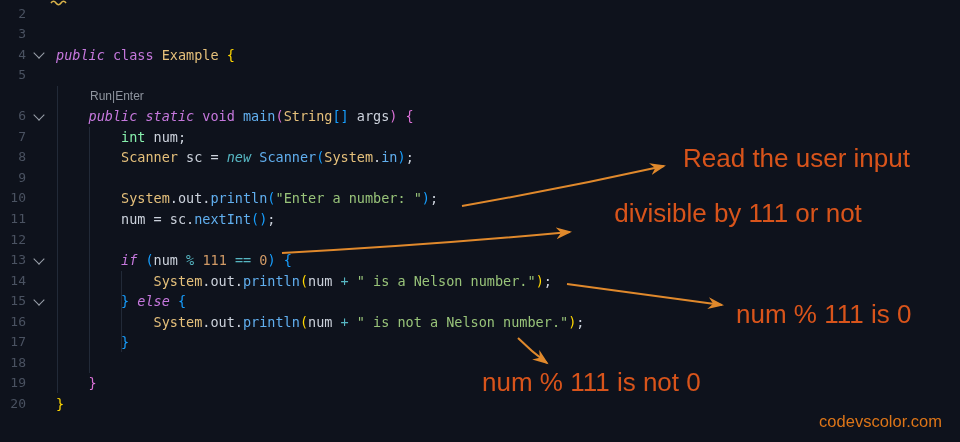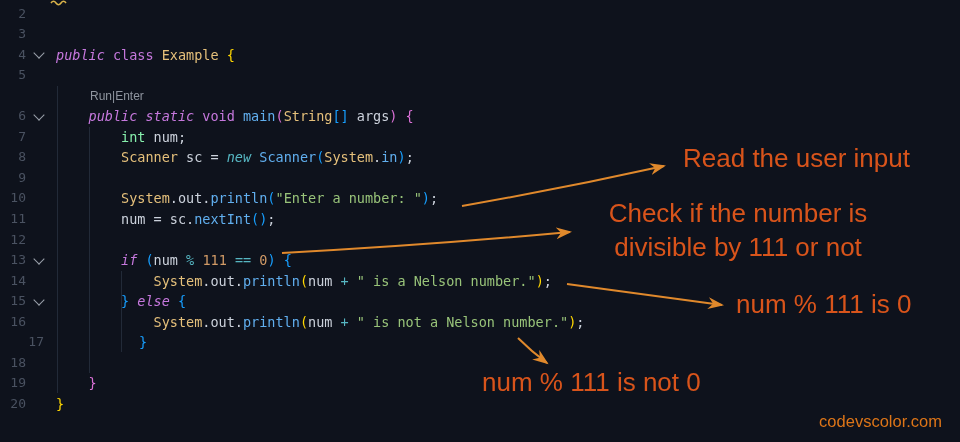--- a/index.html
+++ b/index.html
@@ -119,21 +119,21 @@
           <span class="chev"></span>
         </span>
         <span class="codetext"><span style="color: rgb(204, 210, 220);">        </span><span style="color: rgb(23, 159, 255);">}</span><span style="color: rgb(204, 210, 220);"> </span><span style="color: rgb(198, 120, 221); font-style: italic;">else</span><span style="color: rgb(204, 210, 220);"> </span><span style="color: rgb(23, 159, 255);">{</span></span>
       </div>
       <div class="row">
         <span class="ln" style="color: rgb(74, 82, 97);">16</span>
         <span class="foldcell"></span>
         <span class="codetext"><span style="color: rgb(204, 210, 220);">            </span><span style="color: rgb(229, 192, 123);">System</span><span style="color: rgb(204, 210, 220);">.out.</span><span style="color: rgb(97, 175, 239);">println</span><span style="color: rgb(255, 215, 0);">(</span><span style="color: rgb(204, 210, 220);">num </span><span style="color: rgb(86, 182, 194);">+</span><span style="color: rgb(204, 210, 220);"> </span><span style="color: rgb(152, 195, 121);">" is not a Nelson number."</span><span style="color: rgb(255, 215, 0);">)</span><span style="color: rgb(204, 210, 220);">;</span></span>
       </div>
       <div class="row">
-        <span class="ln" style="color: rgb(74, 82, 97); padding-left: 18px;">17</span>
+        <span class="ln" style="color: rgb(74, 82, 97);">17</span>
         <span class="foldcell"></span>
         <span class="codetext"><span style="color: rgb(204, 210, 220);">        </span><span style="color: rgb(23, 159, 255);">}</span></span>
       </div>
       <div class="row">
         <span class="ln" style="color: rgb(74, 82, 97);">18</span>
         <span class="foldcell"></span>
         <span class="codetext"></span>
       </div>
       <div class="row">
         <span class="ln" style="color: rgb(74, 82, 97);">19</span>
@@ -163,24 +163,23 @@
       <path d="M282,253 Q430,245 570,232" class="arrow" stroke="#e0892c" marker-end="url(#ah)"></path>
       <path d="M567,284 Q650,295 722,305" class="arrow" stroke="#e0892c" marker-end="url(#ah)"></path>
       <path d="M518,338 Q532,352 547,363" class="arrow" stroke="#e0892c" marker-end="url(#ah)"></path>
     </svg>
 
   <div id="annotations">
       <div class="note" style="left: 683px; top: 141px; color: rgb(216, 84, 27); font-size: 26px;">
         <div>Read the user input</div>
       </div>
       <div class="note" style="left: 592px; top: 196px; color: rgb(216, 84, 27); font-size: 26px; width: 292px; text-align: center;">
-        <div>Check if the number is</div>
         <div>divisible by 111 or not</div>
       </div>
-      <div class="note" style="left: 736px; top: 287px; color: rgb(216, 84, 27); font-size: 26px;">
+      <div class="note" style="left: 736px; top: 297px; color: rgb(216, 84, 27); font-size: 26px;">
         <div>num % 111 is 0</div>
       </div>
       <div class="note" style="left: 482px; top: 365px; color: rgb(216, 84, 27); font-size: 26px;">
         <div>num % 111 is not 0</div>
       </div>
     </div>
 
   <div class="watermark" style="color: rgb(221, 117, 24);">codevscolor.com</div>
 </div>
 

